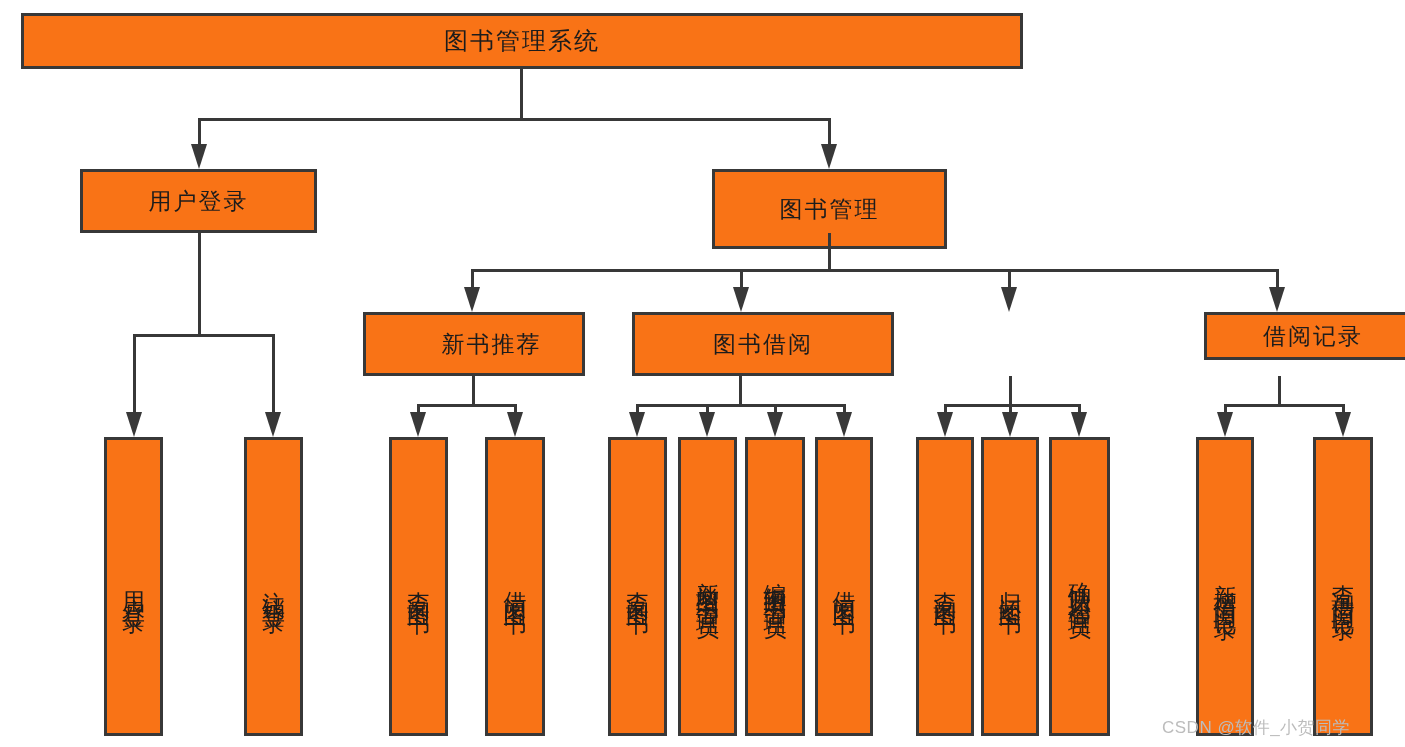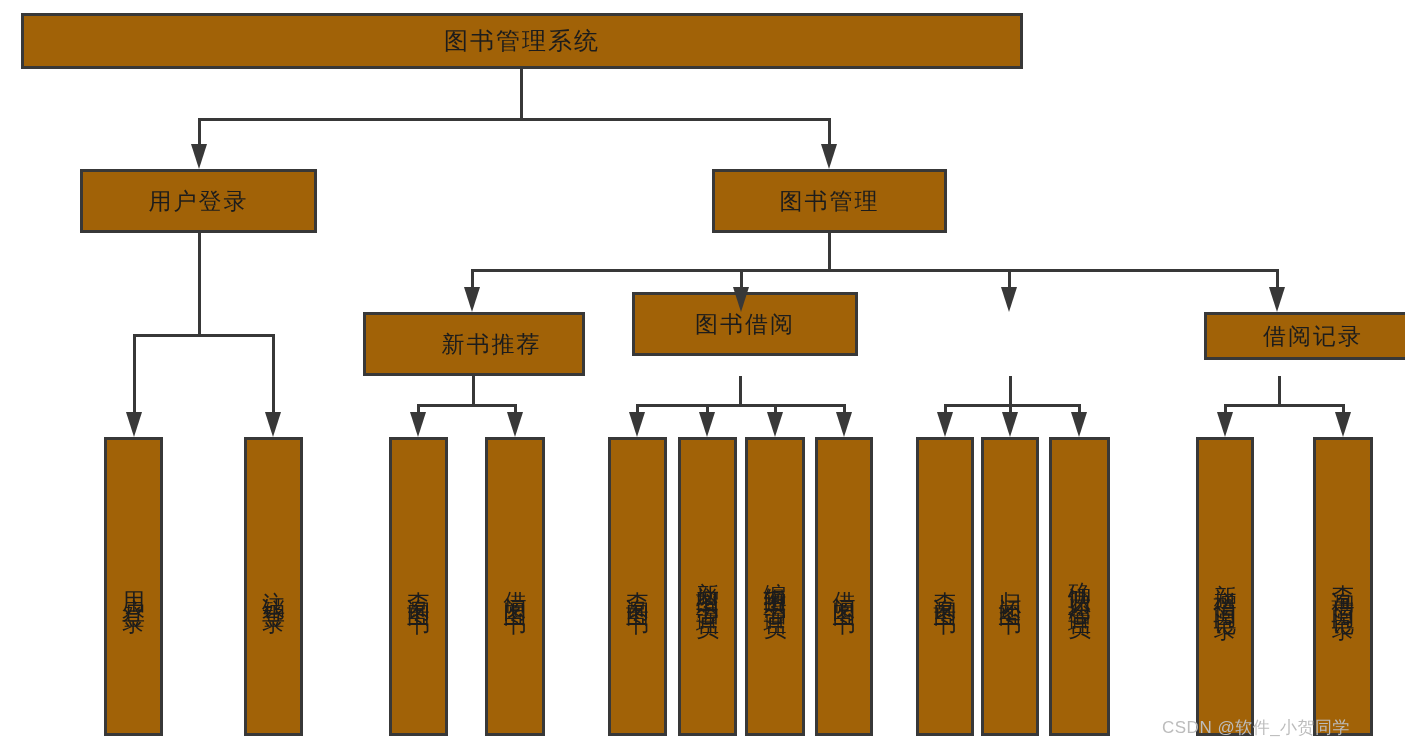--- a/index.html
+++ b/index.html
@@ -15,21 +15,21 @@
     width: 1405px;
     height: 747px;
     background: var(--bg);
     font-family: "Liberation Sans", "DejaVu Sans", sans-serif;
     color: var(--text);
     overflow: hidden;
   }
   .node {
     position: absolute;
     border: 3px solid var(--line);
-    background: #a16207;
+    background: #f97316;
     display: flex;
     align-items: center;
     justify-content: center;
     text-align: center;
   }
   .node.h { font-size: 23px; letter-spacing: 2px; }
   .node.root { font-size: 24px; letter-spacing: 2px; }
   .node.v {
     writing-mode: vertical-rl;
     text-orientation: mixed;
@@ -59,25 +59,25 @@
 </style>
 </head>
 <body>
 
 <div class="stage">
 
   <div class="node root" style="left:21px; top:13px; width:1002px; height:56px;">图书管理系统</div>
 
   <div class="node h" style="left:80px; top:169px; width:237px; height:64px;">用户登录</div>
 
-  <div class="node h" style="left:712px; top:169px; width:235px; height:64px;">图书管理</div>
+  <div class="node h" style="left:712px; top:169px; width:235px; height:80px;">图书管理</div>
 
   <div class="node h" style="left:363px; top:312px; width:222px; height:64px;padding-left:35px;">新书推荐</div>
 
-  <div class="node h" style="left:632px; top:292px; width:226px; height:64px;">图书借阅</div>
+  <div class="node h" style="left:632px; top:312px; width:262px; height:64px;">图书借阅</div>
 
 
   <div class="node h" style="left:1204px; top:312px; width:218px; height:48px;">借阅记录</div>
 
   <div class="node v" style="left:104px; top:437px; width:59px; height:299px;">用户登录</div>
 
   <div class="node v" style="left:244px; top:437px; width:59px; height:299px;">注销登录</div>
 
   <div class="node v" style="left:389px; top:437px; width:59px; height:299px;">查询图书</div>
 

